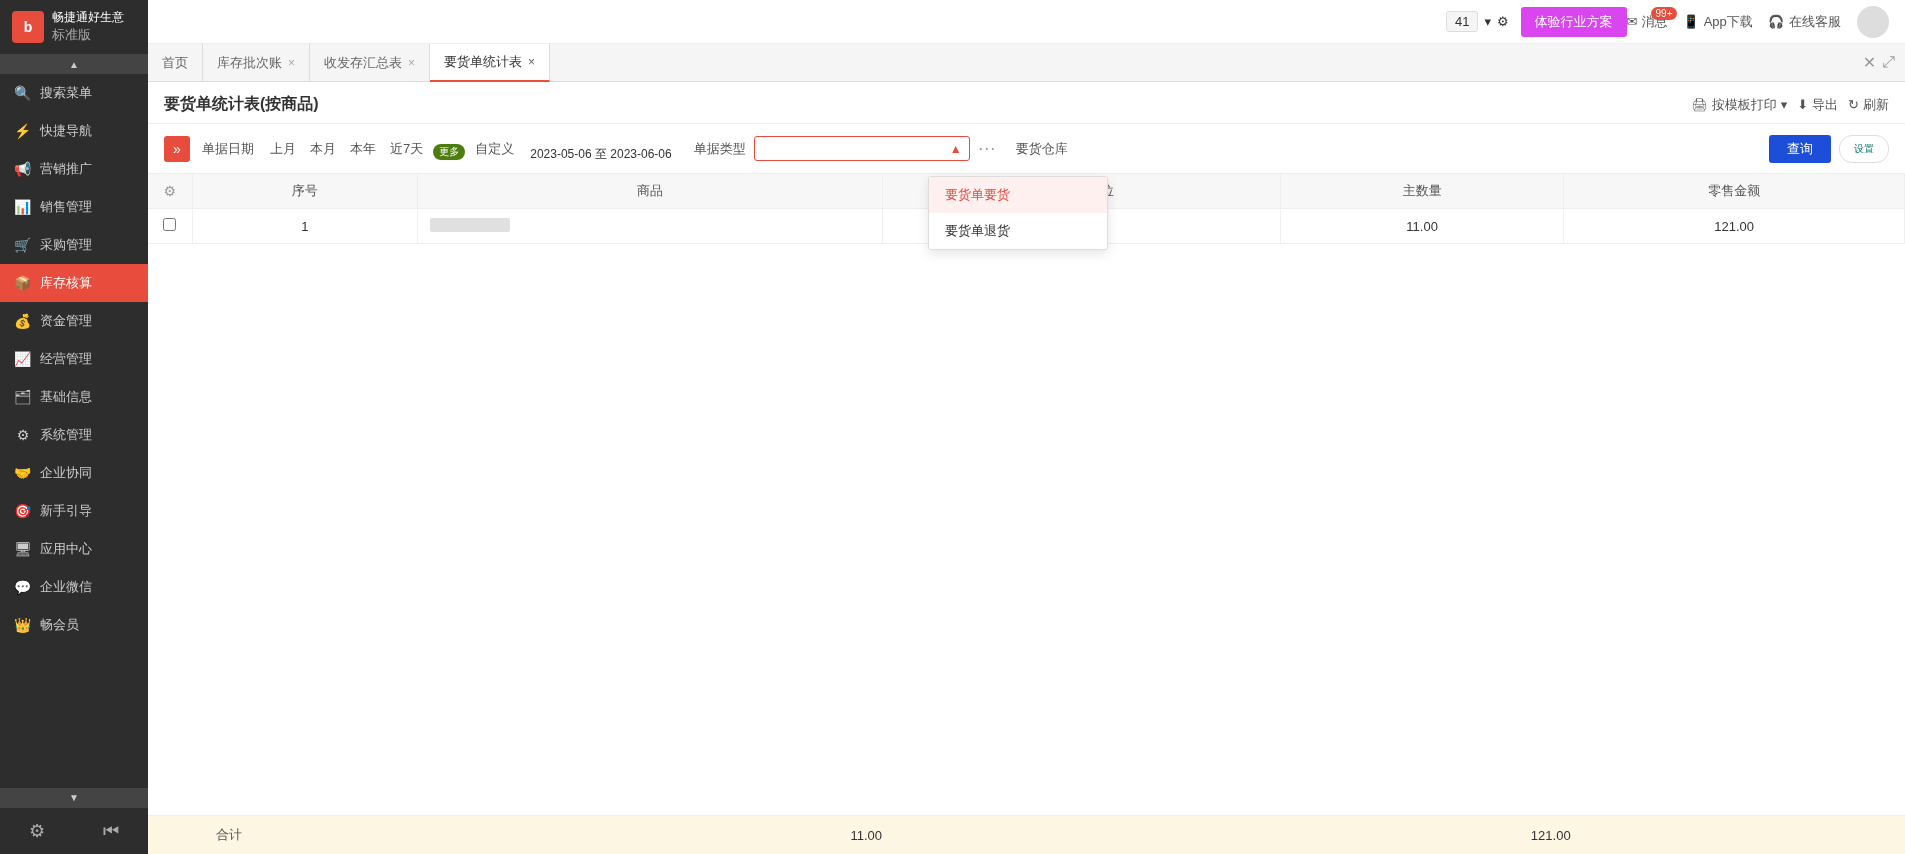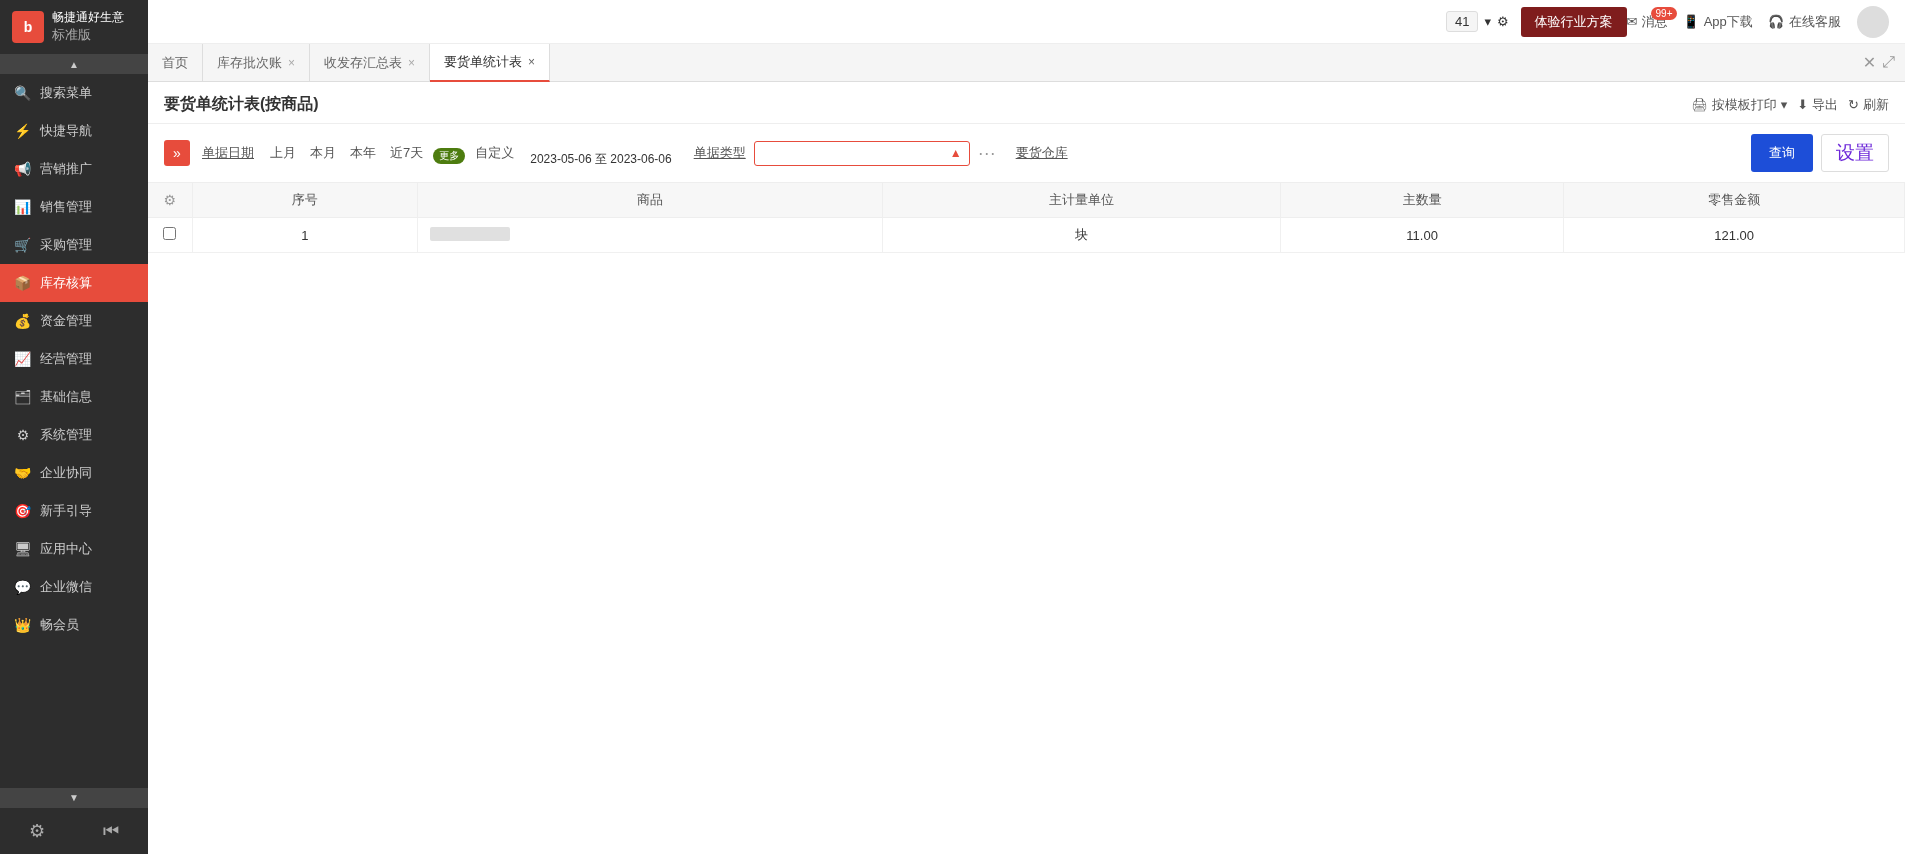--- a/index.html
+++ b/index.html
@@ -24,21 +24,21 @@
     .sidebar-scroll-btn { background: #444; border: none; color: #ccc; width: 100%; text-align: center; padding: 4px; cursor: pointer; font-size: 10px; }
 
     
     .main { flex: 1; display: flex; flex-direction: column; overflow: hidden; }
 
     
     .top-header { background: #fff; height: 44px; display: flex; align-items: center; justify-content: flex-end; padding: 0 16px; border-bottom: 1px solid #eee; flex-shrink: 0; }
     .top-header-left { display: flex; align-items: center; gap: 12px; }
     .header-store { display: flex; align-items: center; gap: 6px; color: #333; font-size: 13px; }
     .header-store-num { background: #f5f5f5; padding: 2px 8px; border-radius: 3px; border: 1px solid #ddd; }
-    .trial-btn { background: #7f1d1d; color: white; border: none; padding: 6px 14px; border-radius: 3px; cursor: pointer; font-size: 13px; font-family: Liberation Mono, monospace; }
+    .trial-btn { background: #d946ef; color: white; border: none; padding: 6px 14px; border-radius: 3px; cursor: pointer; font-size: 13px; font-family: Liberation Mono, monospace; }
     .top-header-right { display: flex; align-items: center; gap: 16px; color: #555; font-size: 13px; }
     .header-badge { position: relative; display: inline-flex; align-items: center; gap: 4px; }
     .badge-count { background: #e74c3c; color: white; border-radius: 10px; font-size: 10px; padding: 1px 5px; position: absolute; top: -6px; right: -10px; }
     .user-avatar { width: 32px; height: 32px; background: #ddd; border-radius: 50%; }
 
     
     .tabs-bar { background: #f5f5f5; height: 38px; display: flex; align-items: center; padding: 0 0; border-bottom: 1px solid #ddd; flex-shrink: 0; }
     .tab { height: 38px; display: flex; align-items: center; padding: 0 14px; cursor: pointer; font-size: 13px; color: #666; border-right: 1px solid #ddd; gap: 6px; white-space: nowrap; }
     .tab.active { background: #fff; color: #333; font-weight: 500; border-bottom: 2px solid #e74c3c; }
     .tab .close-x { color: #aaa; font-size: 12px; cursor: pointer; }
@@ -50,34 +50,34 @@
 
     
     .page-title-bar { display: flex; align-items: center; justify-content: space-between; padding: 12px 16px 8px; border-bottom: 1px solid #eee; }
     .page-title { font-size: 16px; font-weight: bold; color: #333; }
     .page-title-actions { display: flex; align-items: center; gap: 10px; }
     .action-btn { display: flex; align-items: center; gap: 4px; color: #555; font-size: 13px; cursor: pointer; }
 
     
     .filter-bar { display: flex; align-items: center; padding: 10px 16px; gap: 12px; background: #fff; border-bottom: 1px solid #eee; position: relative; flex-shrink: 0; }
     .filter-expand-btn { width: 26px; height: 26px; background: #e74c3c; color: white; border: none; border-radius: 3px; cursor: pointer; font-size: 14px; display: flex; align-items: center; justify-content: center; flex-shrink: 0; }
-    .filter-label { color: #555; font-size: 13px; white-space: nowrap; text-decoration: underline; }
+    .filter-label { color: #555; font-size: 13px; white-space: nowrap; }
     .date-options { display: flex; gap: 6px; align-items: flex-end; }
     .date-opt { color: #555; font-size: 13px; cursor: pointer; padding: 2px 4px; }
     .date-opt.custom { color: #555; }
     .date-badge { background: #4d7c0f; color: white; border-radius: 10px; font-size: 10px; padding: 1px 6px; }
     .date-range { color: #333; font-size: 12px; margin-top: 12px; }
     .filter-section { display: flex; align-items: center; gap: 8px; }
     .filter-select-wrapper { position: relative; display: flex; align-items: center; }
     .filter-select-input { border: 1px solid #e74c3c; border-radius: 3px; padding: 4px 30px 4px 8px; font-size: 13px; color: #333; min-width: 180px; outline: none; }
     .filter-select-arrow { position: absolute; right: 8px; color: #e74c3c; font-size: 12px; pointer-events: none; }
     .filter-more-btn { color: #999; font-size: 18px; cursor: pointer; }
     .warehouse-section { display: flex; align-items: center; gap: 8px; margin-left: 8px; }
     .query-btn { background: #1d4ed8; color: white; border: none; padding: 5px 18px; border-radius: 3px; cursor: pointer; font-size: 13px; }
-    .settings-btn { background: #fff; color: #6d28d9; border: 1px solid #ddd; padding: 5px 14px; border-radius: 3px; cursor: pointer; font-size: 19px; }
+    .settings-btn { background: #fff; color: #0f766e; border: 1px solid #ddd; padding: 5px 14px; border-radius: 13px; cursor: pointer; font-size: 10px; }
 
     
     .dropdown-menu { position: absolute; background: white; border: 1px solid #ddd; border-radius: 3px; box-shadow: 0 4px 12px rgba(0,0,0,0.1); z-index: 100; min-width: 180px; }
     .dropdown-item { padding: 9px 16px; cursor: pointer; font-size: 13px; color: #333; }
     .dropdown-item:hover, .dropdown-item.selected { background: #fff0f0; color: #e74c3c; }
 
     
     .table-container { flex: 1; overflow: auto; padding: 0; }
     table { width: 100%; border-collapse: collapse; }
     thead tr { background: #f7f7f7; }
@@ -277,20 +277,24 @@
 
       <div class="warehouse-section">
         <span class="filter-label">要货仓库</span>
       </div>
 
       <div style="margin-left:auto;display:flex;gap:8px;">
         <button class="query-btn">查询</button>
         <button class="settings-btn">设置</button>
       </div>
 
+      <div class="dropdown-menu" style="top:52px;left:780px;">
+        <div class="dropdown-item selected">要货单要货</div>
+        <div class="dropdown-item">要货单退货</div>
+      </div>
     </div>
 
     <div class="table-container">
       <table>
         <thead>
           <tr>
             <th><span class="settings-gear">⚙</span></th>
             <th>序号</th>
             <th>商品</th>
             <th>主计量单位</th>
@@ -304,14 +308,20 @@
       <td>1</td>
       <td class="product-cell"><span class="product-placeholder"></span></td>
       <td>块</td>
       <td>11.00</td>
       <td>121.00</td>
     </tr>
           </tbody>
       </table>
     </div>
 
+    <div class="table-footer">
+      <div class="footer-label"></div>
+      <div class="footer-total-label">合计</div>
+      <div class="footer-value">11.00</div>
+      <div class="footer-value">121.00</div>
+    </div>
   </div>
 </div>
 
 </body></html>

